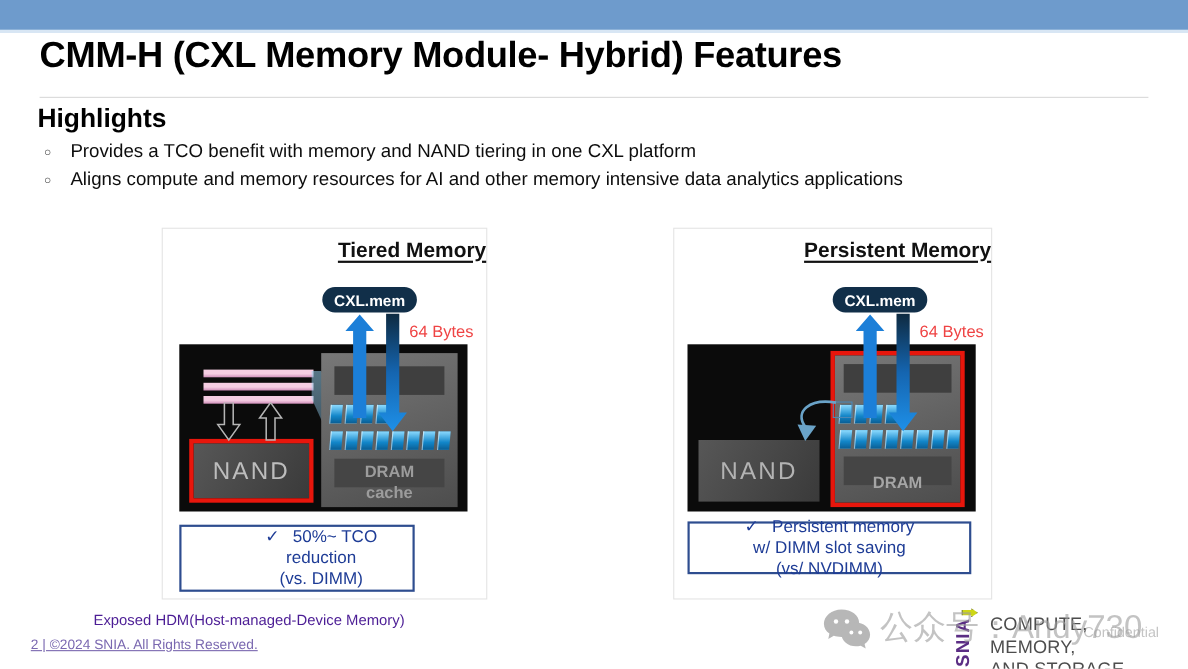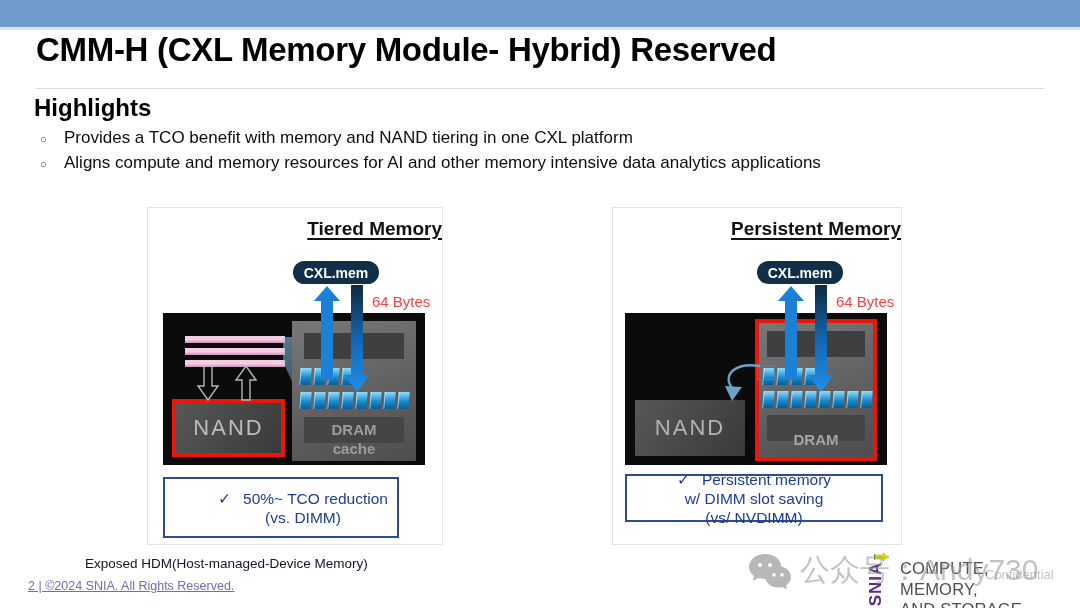--- a/index.html
+++ b/index.html
@@ -51,41 +51,41 @@
 
   .dram-label { text-align:center; font-size:15px; font-weight:600; color:#9c9c9c; line-height:19px; z-index:3; }
 
   .arrows { z-index:4; }
 
   .caption-box { background:#fff; border:2px solid #2e4d8f; display:flex; flex-direction:column;
                  align-items:center; justify-content:center; z-index:2; }
   .caption-line { font-size:15.5px; line-height:19px; color:#1e3c96; text-align:center; }
   .caption-check { margin-right:12px; }
 
-  .note-text { left:85px; top:556px; font-size:13.5px; color:#0f172a; }
+  .note-text { left:85px; top:556px; font-size:13.5px; color:#4c1d95; }
   .footer-text { left:28px; top:579px; font-size:12.5px; color:#7a68b0;text-decoration:underline; }
 
   
   .wechat-icon { left:748px; top:552px; z-index:10; opacity:.8; }
   .watermark-text { left:800px; top:550px; font-size:30px; color:#9f9f9f; opacity:.62; z-index:10; white-space:nowrap; }
   .snia-vertical { left:866px; top:556px; width:26px; height:52px; z-index:9; }
   .snia-vertical span { position:absolute; left:-12px; top:18px; transform:rotate(-90deg); transform-origin:center;
                         font-size:17px; font-weight:700; color:#5b2d84; letter-spacing:1px; }
   .snia-arrow { left:874px; top:553px; width:15px; height:8px; background:#cdd615; border:1px solid #555;
                 clip-path:polygon(0 20%, 60% 20%, 60% 0, 100% 50%, 60% 100%, 60% 80%, 0 80%); z-index:9; }
   .summit-text { left:900px; top:558px; width:168px; font-size:16.5px; line-height:20.5px; color:#4d4d4d;
                  letter-spacing:.2px; z-index:9; }
   .confidential { left:985px; top:567px; font-size:13px; color:#c4c4c4; z-index:8; }
 </style>
 </head>
 <body>
 
 <div class="abs top-bar"></div>
 
-<div class="abs slide-title">CMM-H (CXL Memory Module- Hybrid) Reserved</div>
+<div class="abs slide-title">CMM-H (CXL Memory Module- Hybrid) Features</div>
 <div class="abs title-divider"></div>
 <div class="abs highlights-heading">Highlights</div>
 <ul class="abs bullets">
   <li>Provides a TCO benefit with memory and NAND tiering in one CXL platform</li>
   <li>Aligns compute and memory resources for AI and other memory intensive data analytics applications</li>
 </ul>
 
 <div class="abs panel panel-left">
   <div class="panel-title">Tiered Memory</div>
 </div>
@@ -139,21 +139,21 @@
       <stop offset="0" stop-color="#0e2a40"></stop>
         <stop offset="0.5" stop-color="#1565b0"></stop>
         <stop offset="1" stop-color="#1e90e8"></stop>
     </linearGradient>
   </defs>
   <polygon points="17,1 30,16 23,16 23,95 11,95 11,16 4,16" fill="#1c7fd8"></polygon>
   <polygon points="41,0 53,0 53,90 60,90 47,107 34,90 41,90" fill="url(#gL)"></polygon>
 </svg>
 <div class="abs bytes-label" style="left:372px; top:293px;">64 Bytes</div>
 
-<div class="abs caption-box" style="left:163px; top:477px; width:236px; height:61px;padding-left:44px;">
+<div class="abs caption-box" style="left:163px; top:477px; width:214px; height:61px;padding-left:44px;">
   <div class="caption-line"><span class="caption-check">✓</span><span>50%~ TCO reduction</span></div>
   <div class="caption-line">(vs. DIMM)</div>
 </div>
 
 <div class="abs panel panel-right">
   <div class="panel-title">Persistent Memory</div>
 </div>
 
 <div class="abs badge" style="left:757px; top:261px;">CXL.mem</div>
 

